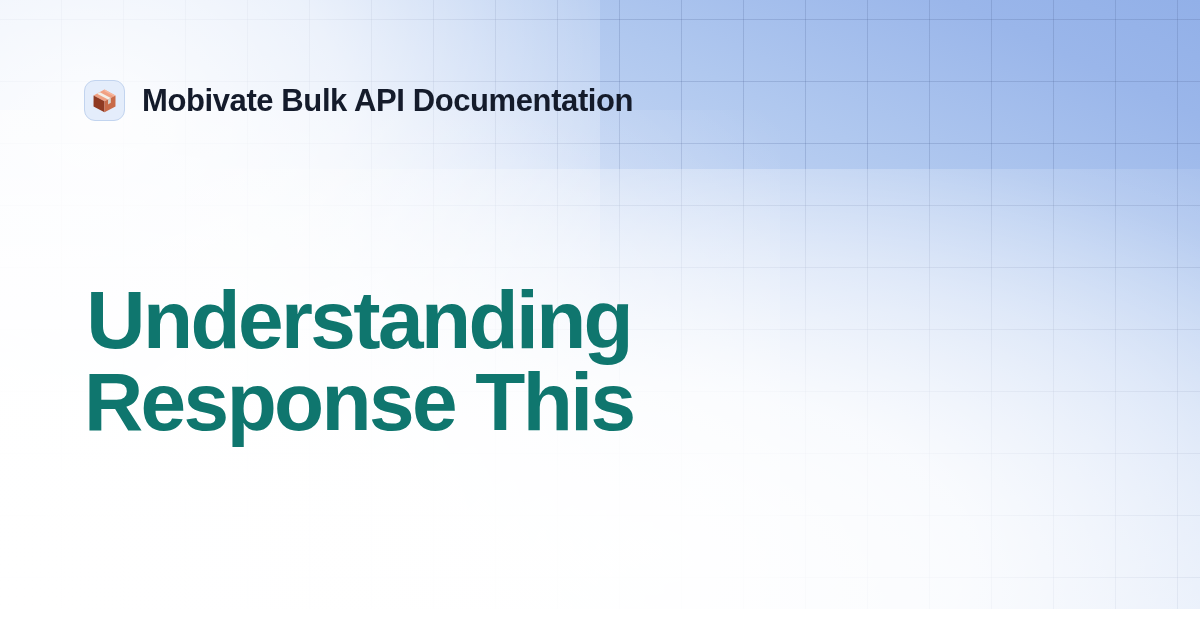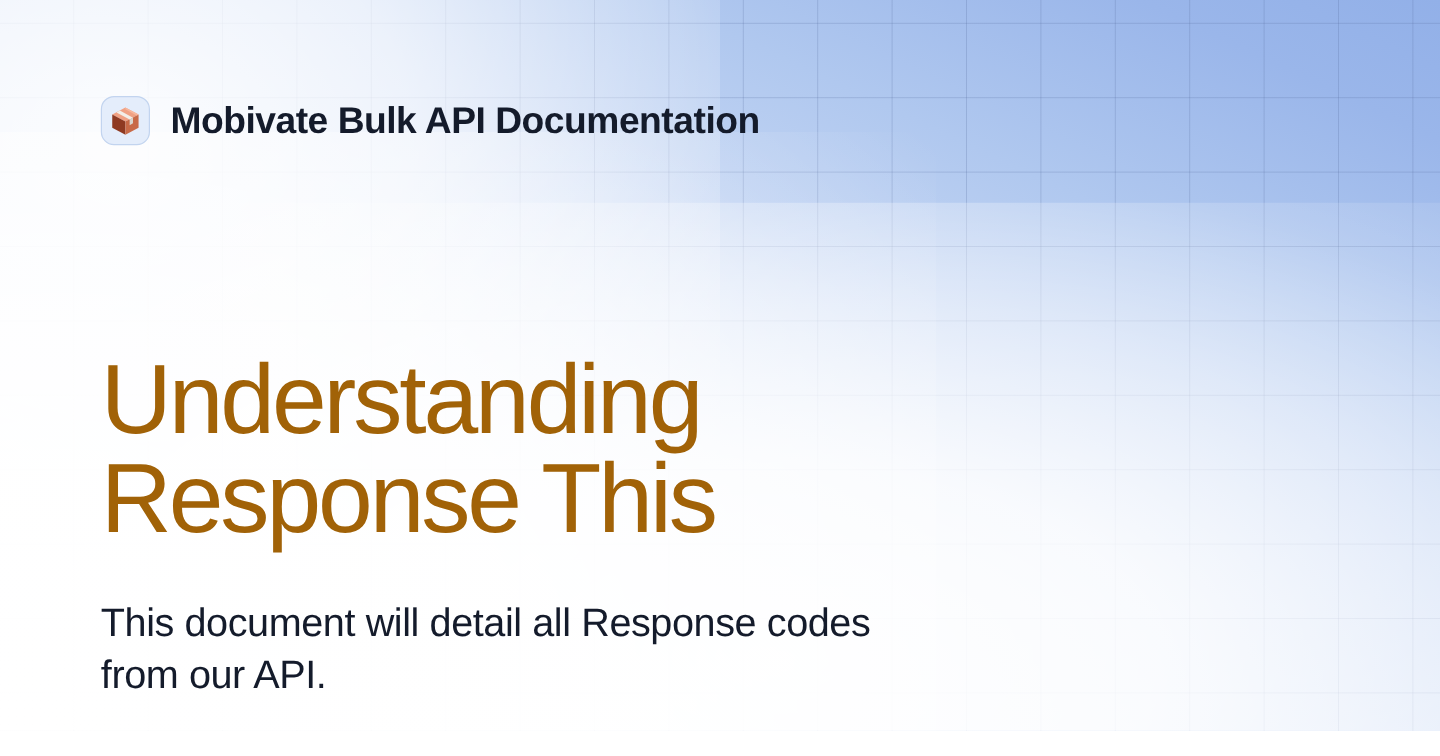--- a/index.html
+++ b/index.html
@@ -13,20 +13,21 @@
     font-family: "Liberation Sans", sans-serif;
     background: #ffffff;
   }
 
   .og-card {
     position: relative;
     width: 1200px;
     height: 609px;
     overflow: hidden;
     background: #e9effb;
+    text-align: center;
   }
 
   
   .bg-gradient {
     position: absolute;
     inset: 0;
     background:
       linear-gradient(205deg,
         #92b0e8 0%,
         #9ab6ea 10%,
@@ -124,26 +125,26 @@
     font-size: 31px;
     font-weight: bold;
     color: #141b2b;
     letter-spacing: -0.4px;
     white-space: nowrap;
   }
 
   .headline {
     position: absolute;
     left: 84px;
-    top: 238px;
+    top: 224px;
     font-size: 82px;
-    font-weight: normal;
+    font-weight: bold;
     line-height: 1.0;
     letter-spacing: -2.6px;
-    color: #a16207;
+    color: #0f766e;
     max-width: 840px;
   }
   .headline .line { display: block; }
 
   .subtitle {
     position: absolute;
     left: 84px;
     top: 465px;
     font-size: 33px;
     font-weight: normal;
@@ -182,19 +183,15 @@
         </svg>
       </span>
       <span class="brand-title">Mobivate Bulk API Documentation</span>
     </div>
 
     <h1 class="headline">
       <span class="line">Understanding</span>
       <span class="line">Response This</span>
     </h1>
 
-    <p class="subtitle">
-      <span class="line">This document will detail all Response codes</span>
-      <span class="line">from our API.</span>
-    </p>
 
   </div>
 </div>
 
 </body></html>

